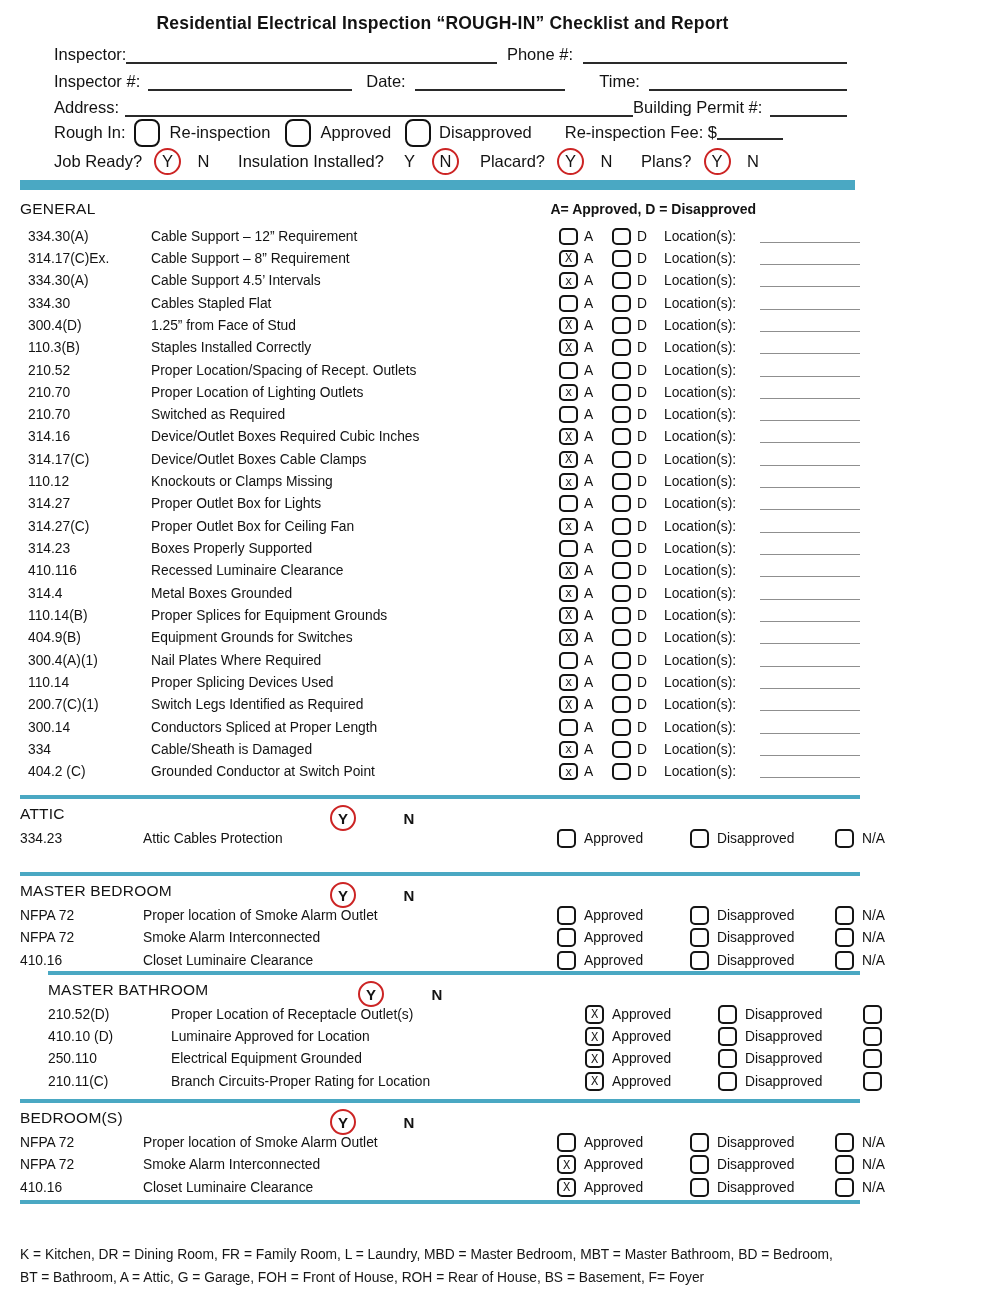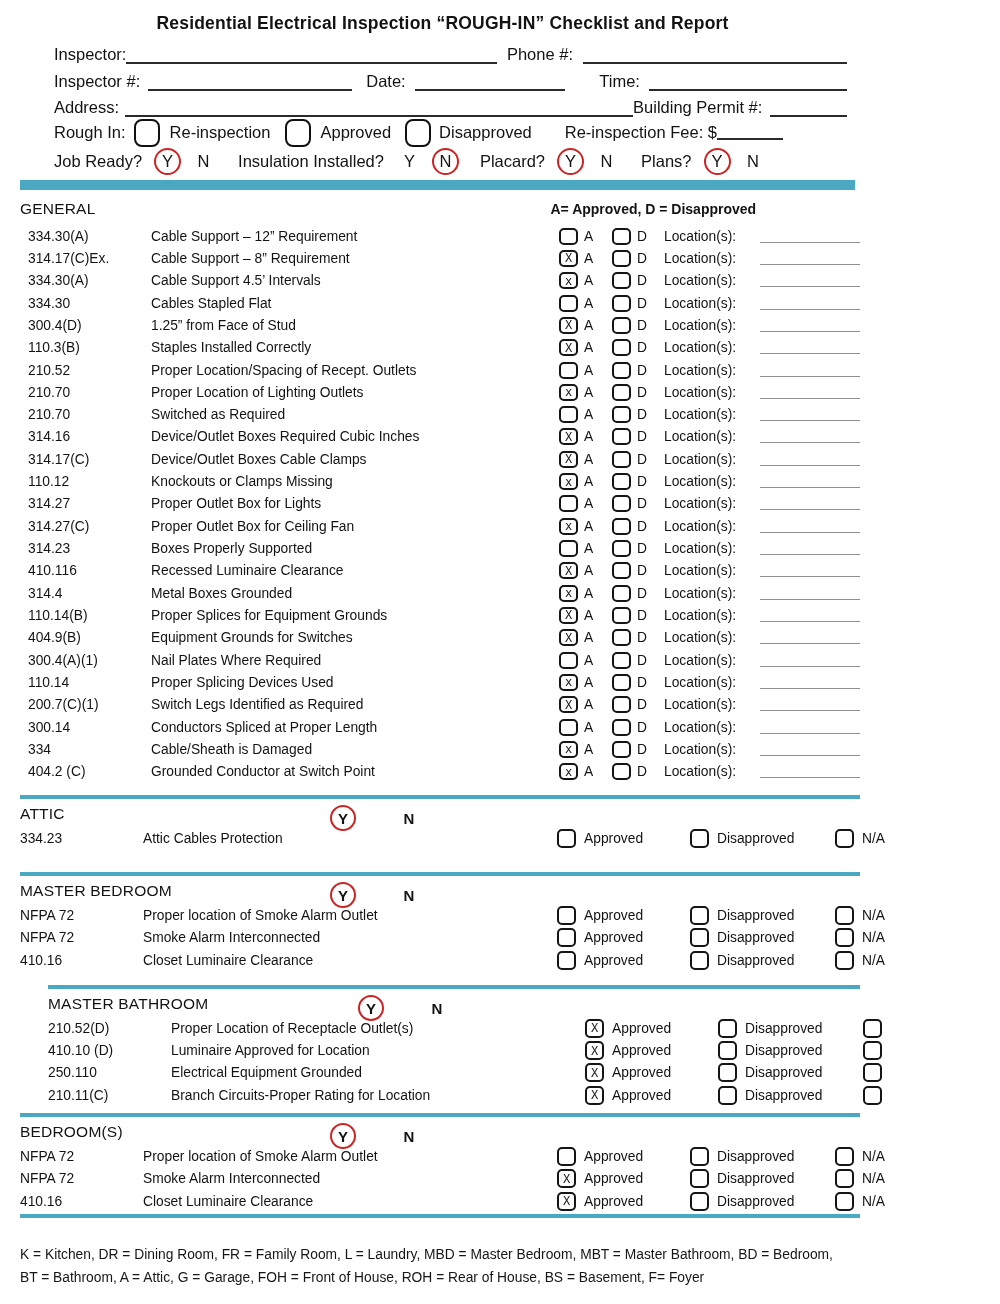--- a/index.html
+++ b/index.html
@@ -51,21 +51,21 @@
   .sh-ltr { display:inline-flex; width:26px; height:26px; align-items:center; justify-content:center;
             font-weight:bold; font-size:15px; flex:none; }
   .sh-gap { width:40px; flex:none; }
   .srow { display:flex; align-items:center; height:22.3px; font-size:13.8px; }
   .srow .desc { width:414px; }
   .s-cb { width:19px; height:19px; }
   .s-lbl { margin-left:8px; }
   .s-albl { width:106px; flex:none; }
   .s-dlbl { width:118px; flex:none; }
   .sec-attic    { padding-bottom:23px; }
-  .sec-mbr      { padding-bottom:14px; }
+  .sec-mbr      { }
   .sec-mbt      { padding-bottom:7px;margin-left:28px; }
   .sec-bdr      { padding-bottom:2px; }
   .footer { position:absolute; top:1244px; left:20px; right:20px; font-size:13.8px;
             line-height:22.5px; color:#161616; }
 </style>
 </head>
 <body>
 
 <div class="page">
 

